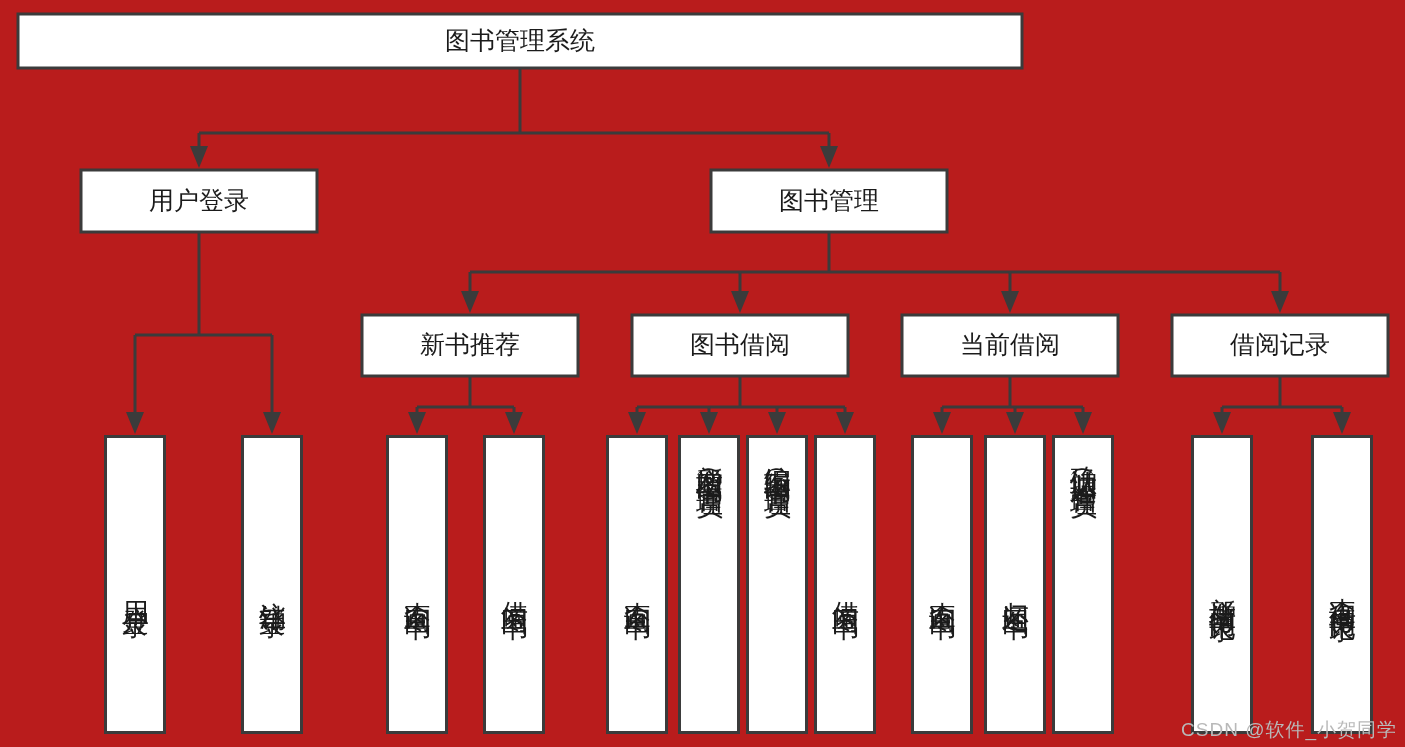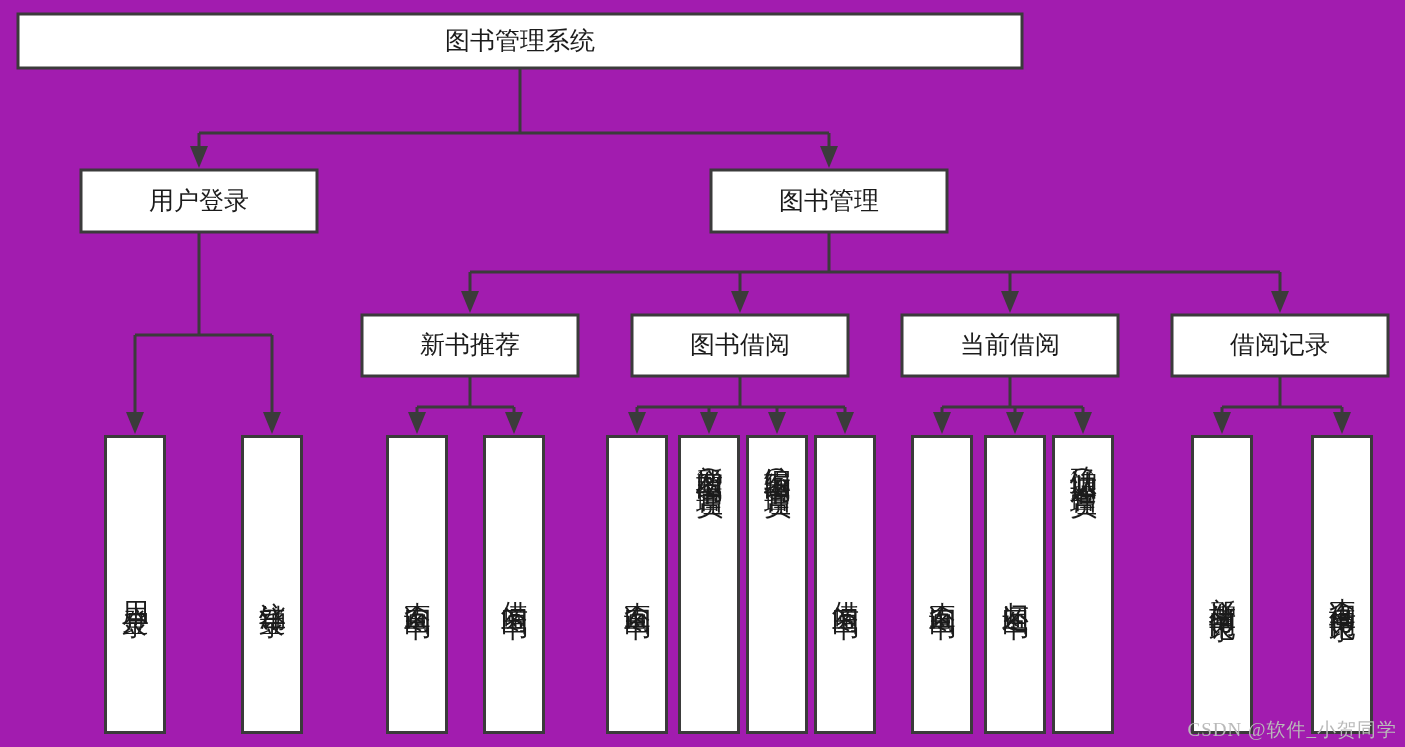--- a/index.html
+++ b/index.html
@@ -10,21 +10,21 @@
   body {
     width: 1405px;
     height: 747px;
     font-family: "Liberation Sans", "DejaVu Sans", sans-serif;
     overflow: hidden;
   }
   #diagram-root {
     position: relative;
     width: 1405px;
     height: 747px;
-    background: #a21caf;
+    background: #b91c1c;
   }
   svg.canvas {
     position: absolute;
     left: 0;
     top: 0;
     width: 1405px;
     height: 747px;
   }
   .node-box {
     fill: #ffffff;
@@ -70,21 +70,21 @@
     white-space: nowrap;
   }
   .leaf-text.centered {
     margin-top: auto;
     margin-bottom: auto;
   }
   .watermark {
     position: absolute;
     right: 8px;
     bottom: 4px;
-    font-family: Liberation Serif, serif;
+    font-family: Liberation Sans, sans-serif;
     font-size: 19px;
     color: #b9b9b9;
     letter-spacing: 1px;
     white-space: nowrap;
     pointer-events: none;
     margin-left: 32px;
   }
 </style>
 </head>
 <body>

